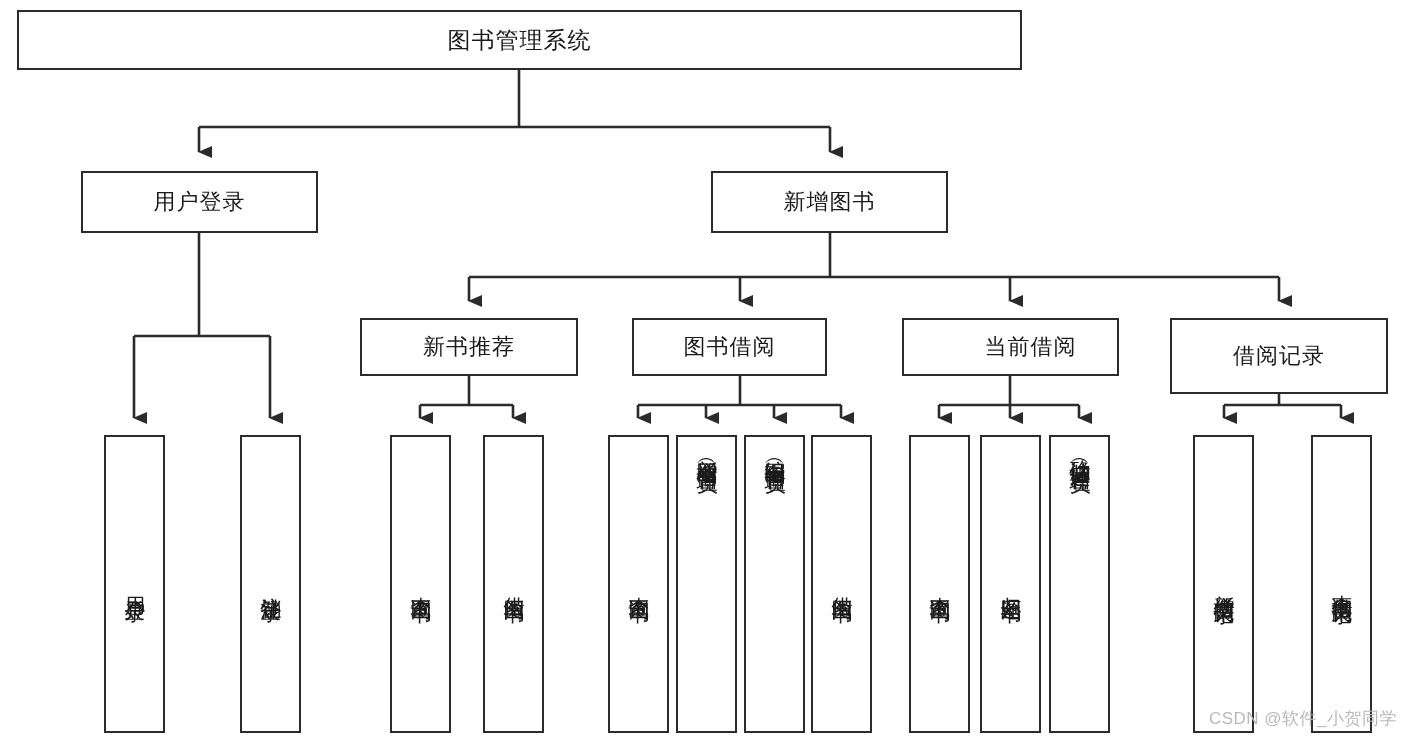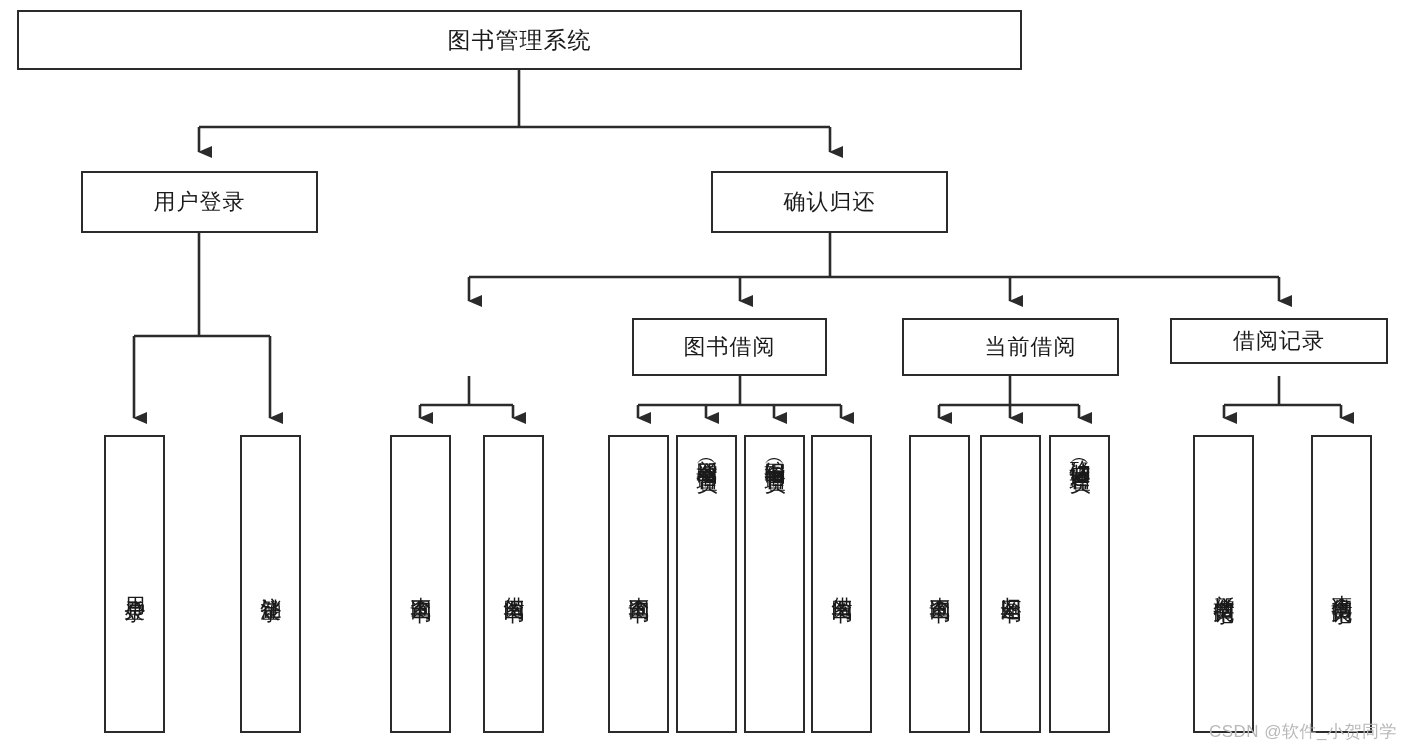--- a/index.html
+++ b/index.html
@@ -58,21 +58,21 @@
   }
   .node.vert.centered {
     align-items: center;
   }
   #root-node {
     font-size: 23px;
   }
   #watermark {
     position: absolute;
     right: 8px;
-    bottom: 4px;
+    bottom: 17px;
     font-size: 17px;
     color: #b8b8b8;
     z-index: 5;
     white-space: nowrap;
     letter-spacing: 0.5px;
   }
 </style>
 </head>
 <body>
 
@@ -130,33 +130,36 @@
 
   <div class="node horiz" id="root-node" style="left:17px; top:10px; width:1005px; height:60px;">
     <span>图书管理系统</span>
   </div>
 
   <div class="node horiz" style="left:81px; top:171px; width:237px; height:62px;">
     <span>用户登录</span>
   </div>
 
   <div class="node horiz" style="left:711px; top:171px; width:237px; height:62px;">
-    <span>确认归还</span>
-  </div>
-
+    <span>新增图书</span>
+  </div>
+
+  <div class="node horiz" style="left:360px; top:318px; width:218px; height:58px;">
+    <span>新书推荐</span>
+  </div>
 
   <div class="node horiz" style="left:632px; top:318px; width:195px; height:58px;">
     <span>图书借阅</span>
   </div>
 
   <div class="node horiz" style="left:902px; top:318px; width:217px; height:58px;padding-left:40px;">
     <span>当前借阅</span>
   </div>
 
-  <div class="node horiz" style="left:1170px; top:318px; width:218px; height:46px;">
+  <div class="node horiz" style="left:1170px; top:318px; width:218px; height:76px;">
     <span>借阅记录</span>
   </div>
 
   <div class="node vert centered" style="left:104px; top:435px; width:61px; height:298px;">
     <span class="vlabel">用户登录</span>
   </div>
 
   <div class="node vert centered" style="left:240px; top:435px; width:61px; height:298px;">
     <span class="vlabel">注销登录</span>
   </div>

